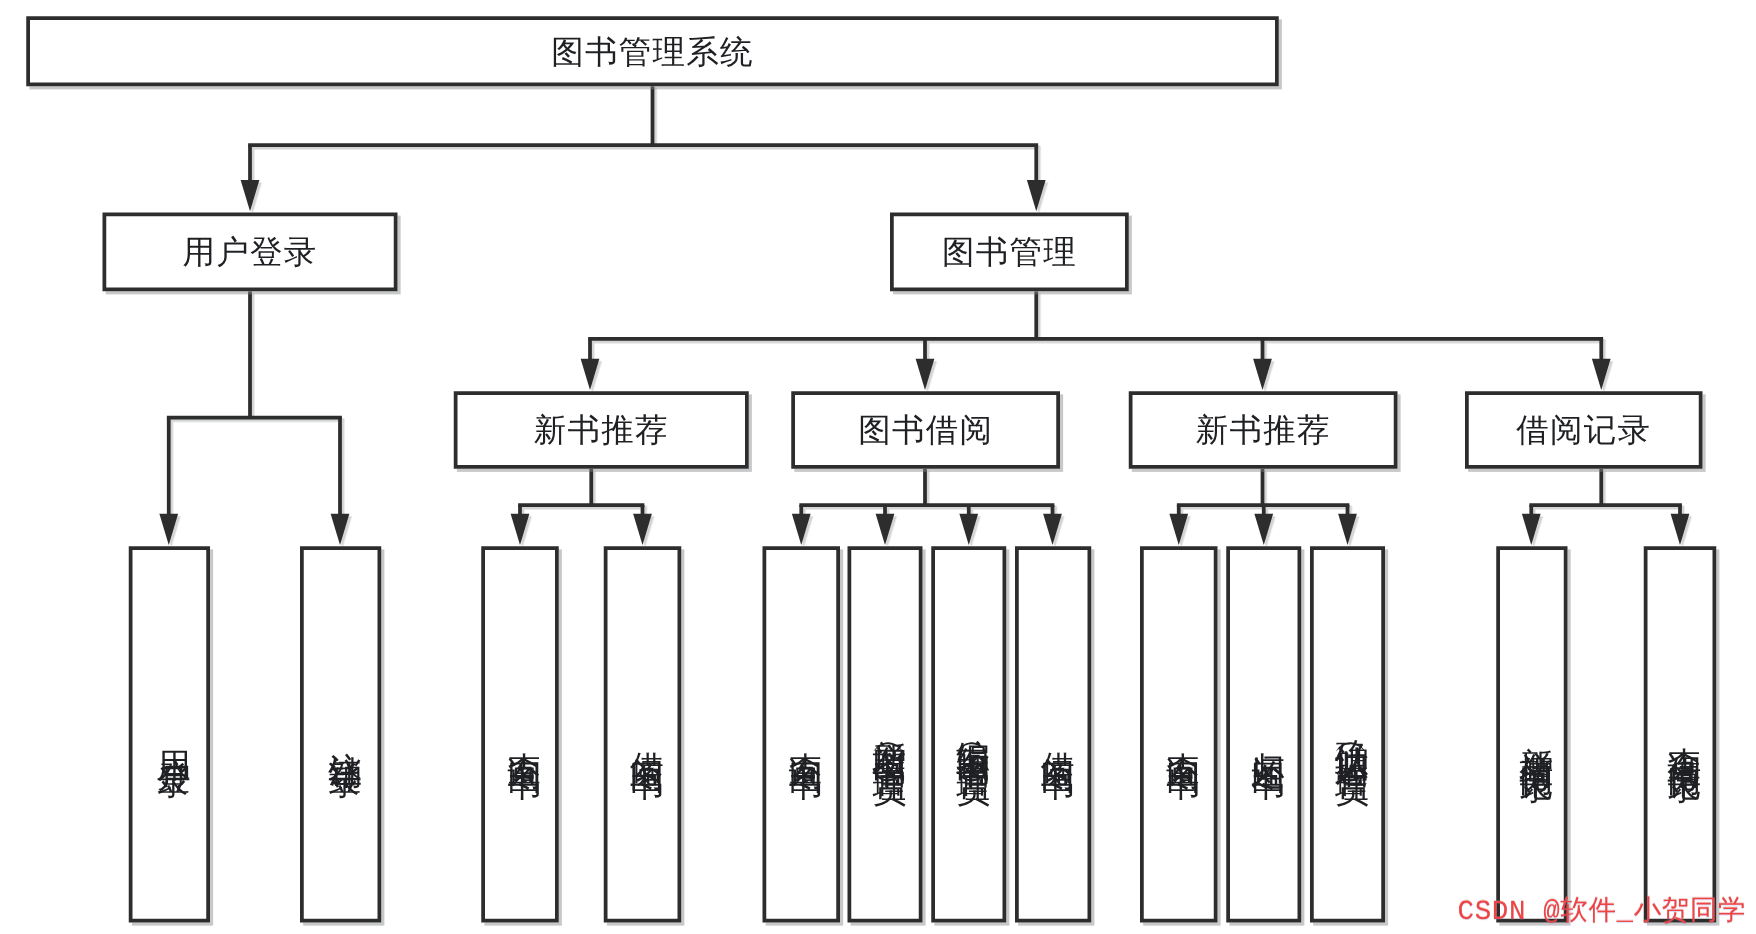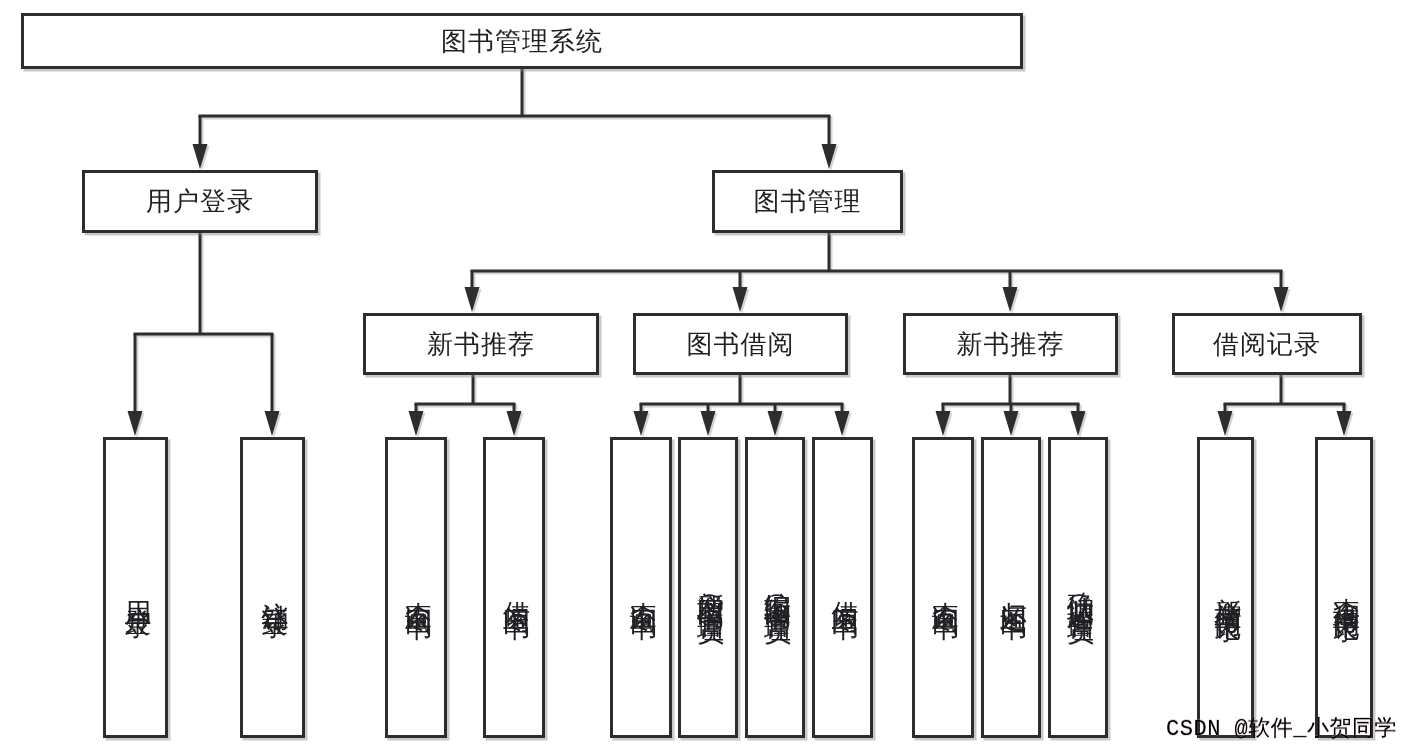--- a/index.html
+++ b/index.html
@@ -22,21 +22,21 @@
   .box.h .label{
     font-size:26px;letter-spacing:1px;white-space:nowrap;
   }
   .box.v .label{
     writing-mode:vertical-rl;text-orientation:mixed;
     font-size:27px;letter-spacing:4px;line-height:1;
   }
   .watermark{
     position:absolute;right:8px;bottom:4px;
     font-size:22px;letter-spacing:0.5px;white-space:nowrap;
-    color:#000000;
+    color:#ef4444;
     text-shadow:0 -1px 0 rgba(225,120,120,0.35), 0 1px 0 rgba(120,140,225,0.25);
   }
 </style>
 </head>
 <body>
 
 <div class="stage">
 
   <svg class="connectors" width="1405" height="747" viewBox="0 0 1405 747">
     <g stroke="#2d2d2d" stroke-width="3" fill="#2d2d2d">

